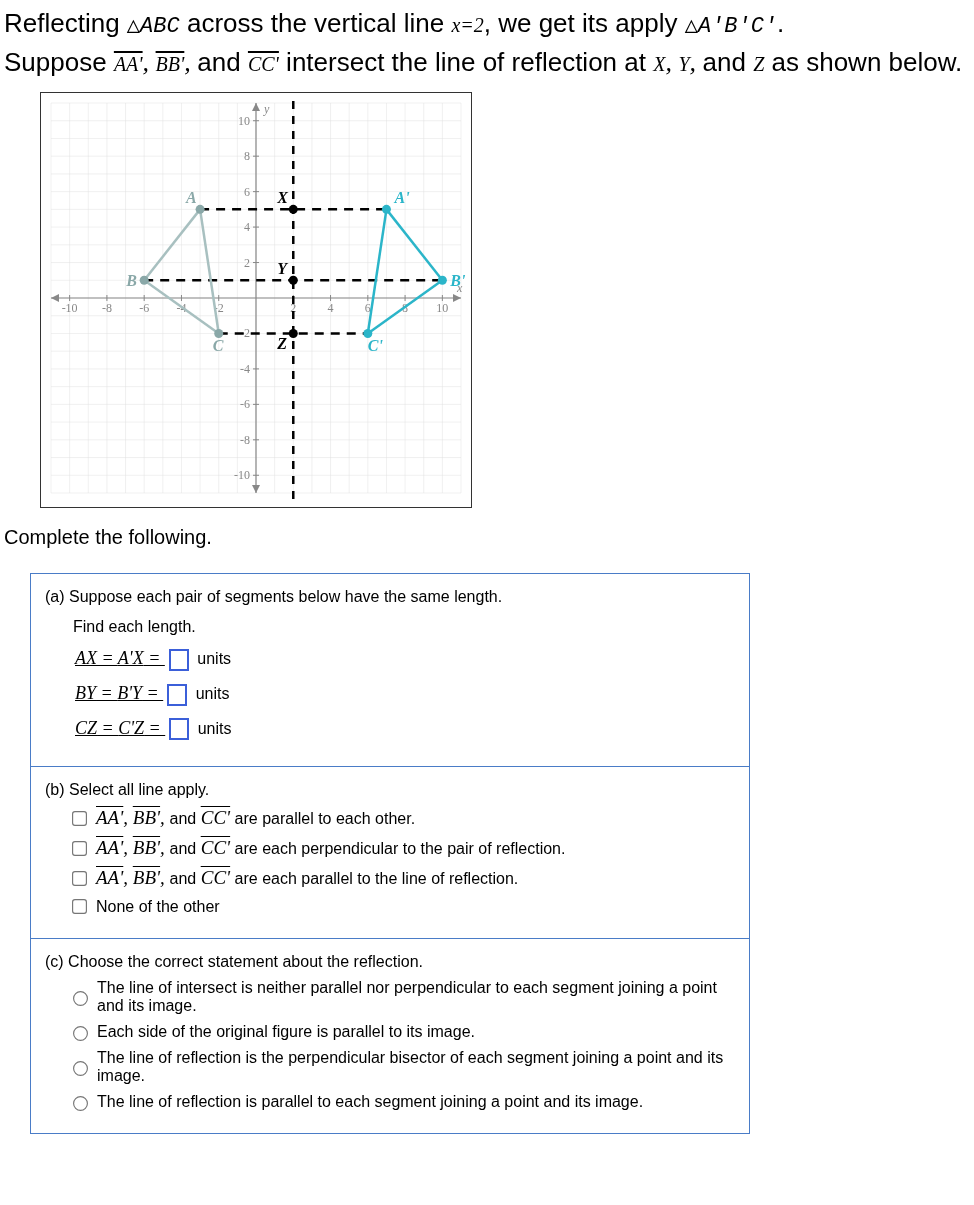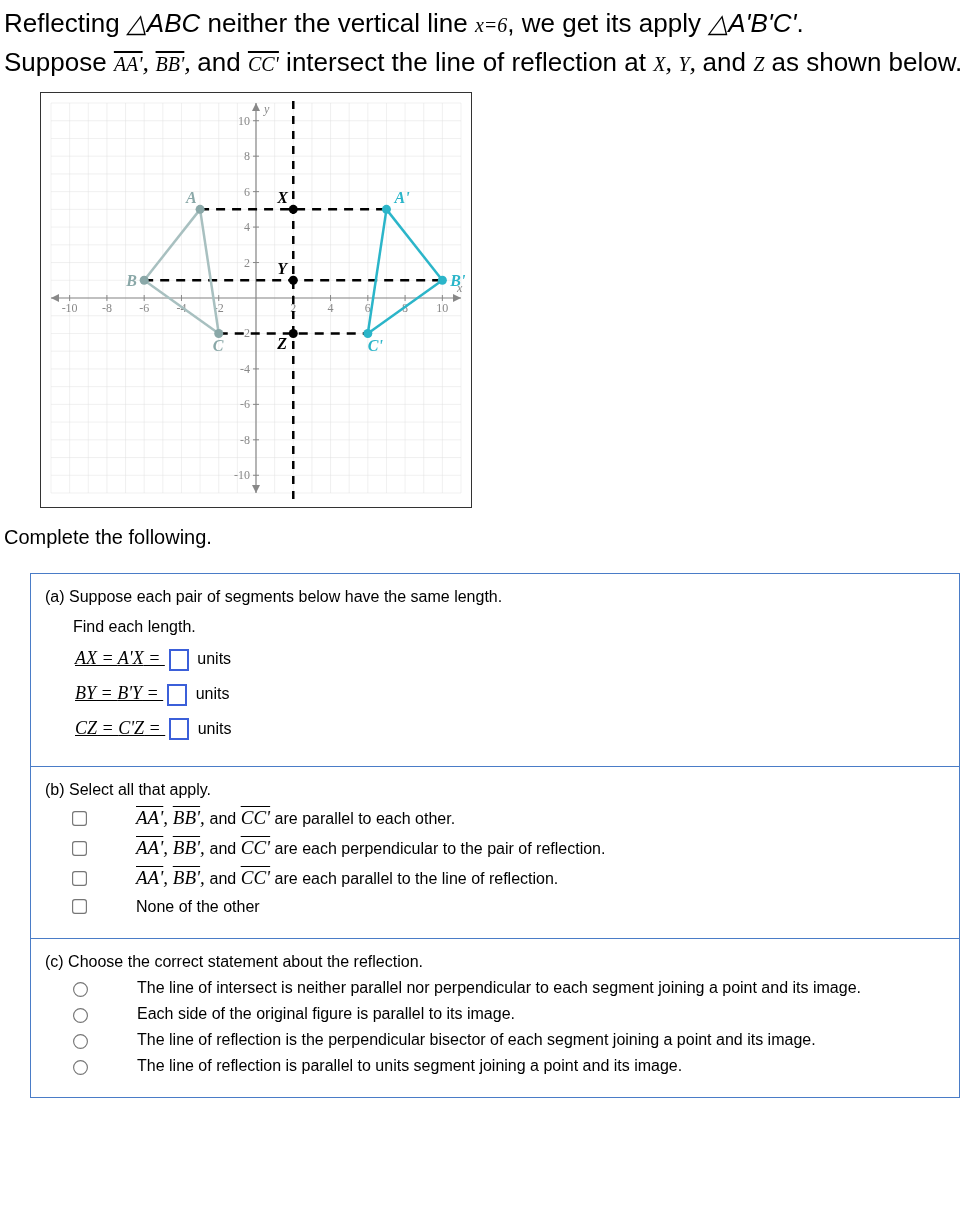--- a/index.html
+++ b/index.html
@@ -1,43 +1,43 @@
 <!DOCTYPE html>
 <html><head>
 <meta charset="utf-8">
 <style>
 body { font-family: Arial, Helvetica, sans-serif; margin: 0; padding: 0; width: 974px; color: #000; }
 .intro { font-size: 26px; line-height: 1.5; padding: 4px 4px 0 4px; }
 .intro .math { font-family: 'Times New Roman', serif; font-style: italic; }
-.tri { font-family: Liberation Sans, sans-serif; font-style: italic; font-size: 26px; }
+.tri { font-family: Liberation Mono, monospace; font-style: italic; font-size: 22px; }
 .overline { text-decoration: overline; font-family: 'Times New Roman', serif; font-style: italic; }
 .graph-holder { padding: 10px 0 0 40px; }
 .graph-border { border: 1px solid #333; display: inline-block; }
 .complete { font-size: 20px; padding: 18px 4px 10px 4px; }
-.answer-table { border: 1px solid #4a7cc7; border-collapse: collapse; margin: 14px 1px 0 30px; width: 930px; font-size: 16px; }
+.answer-table { border: 1px solid #4a7cc7; border-collapse: collapse; margin: 14px 1px 0 30px; width: 720px; font-size: 16px; }
 .answer-table td { border: 1px solid #4a7cc7; padding: 14px 14px; vertical-align: top; }
 .part-label { display: inline; }
 .eq-row { margin: 12px 0 12px 30px; }
 .eq-row .math-var { font-family: 'Times New Roman', serif; font-style: italic; font-size: 18px; text-decoration: underline; }
 .input-box { display: inline-block; width: 16px; height: 18px; border: 2px solid #3b5fd9; background: #fff; vertical-align: middle; margin: 0 4px; }
-.check-row, .radio-row { margin: 8px 0 8px 24px; display: flex; align-items: center; gap: 40px; }
+.check-row, .radio-row { margin: 8px 0 8px 24px; display: flex; align-items: center; }
 .check-row input, .radio-row input { margin-right: 10px; transform: scale(1.15); }
 .seg { font-family: 'Times New Roman', serif; font-style: italic; font-size: 19px; text-decoration: overline; }
 .sep { font-family: 'Times New Roman', serif; font-style: italic; font-size: 19px; }
 svg text { font-family: 'Times New Roman', serif; }
 .tick-label { font-size: 12px; fill: #888; }
 .pt-label { font-size: 16px; font-style: italic; fill: #8aa8a8; font-weight: bold; }
 .pt-label-prime { font-size: 16px; font-style: italic; fill: #2bb5c9; font-weight: bold; }
 .mid-label { font-size: 16px; font-style: italic; fill: #000; font-weight: bold; }
 </style>
 </head>
 <body>
 
 <div class="intro">
-  <span>Reflecting </span><span class="tri">△ABC</span><span> neither the vertical line </span><span class="math" style="font-size:20px">x=6</span><span>, we get its apply </span><span class="tri">△A'B'C'</span><span>.</span>
+  <span>Reflecting </span><span class="tri">△ABC</span><span> across the vertical line </span><span class="math" style="font-size:20px">x=2</span><span>, we get its apply </span><span class="tri">△A'B'C'</span><span>.</span>
   <br>
   <span>Suppose </span><span class="overline" style="font-size:20px">AA'</span><span class="math">, </span><span class="overline" style="font-size:20px">BB'</span><span class="math">, </span><span> and </span><span class="overline" style="font-size:20px">CC'</span><span> intersect the line of reflection at </span><span class="math" style="font-size:20px">X</span><span class="math">, </span><span class="math" style="font-size:20px">Y</span><span class="math">, </span><span> and </span><span class="math" style="font-size:20px">Z</span><span> as shown below.</span>
 </div>
 
 <div class="graph-holder">
 <div class="graph-border">
 <svg id="graph" width="430" height="410">
         <line x1="10" y1="400" x2="10" y2="10" stroke="#e0e0e0" stroke-width="0.5"></line>
         <line x1="28.636363636363637" y1="400" x2="28.636363636363637" y2="10" stroke="#e0e0e0" stroke-width="0.5"></line>
         <line x1="47.27272727272727" y1="400" x2="47.27272727272727" y2="10" stroke="#e0e0e0" stroke-width="0.5"></line>
@@ -180,21 +180,21 @@
     <span class="math-var">BY</span><span class="math-var"> = </span><span class="math-var">B'Y</span><span class="math-var"> = </span><span class="input-box"></span> <span>units</span>
   </div>
   <div class="eq-row">
     <span class="math-var">CZ</span><span class="math-var"> = </span><span class="math-var">C'Z</span><span class="math-var"> = </span><span class="input-box"></span> <span>units</span>
   </div>
 </td>
       </tr>
 <tr>
         <td>
   <span class="part-label">(b)</span>
-  <span>Select all that apply.</span>
+  <span>Select all line apply.</span>
   <div class="check-row">
             <input type="checkbox" style="">
             <span><span class="seg">AA'</span><span class="sep">, </span><span class="seg">BB'</span><span class="sep">, </span>and <span class="seg">CC'</span><span> are parallel to each other.</span></span>
           </div>
   <div class="check-row">
             <input type="checkbox" style="">
             <span><span class="seg">AA'</span><span class="sep">, </span><span class="seg">BB'</span><span class="sep">, </span>and <span class="seg">CC'</span><span> are each perpendicular to the pair of reflection.</span></span>
           </div>
   <div class="check-row">
             <input type="checkbox" style="">
@@ -217,18 +217,18 @@
   <div class="radio-row">
             <input type="radio" name="c" style="">
             <span>Each side of the original figure is parallel to its image.</span>
           </div>
   <div class="radio-row">
             <input type="radio" name="c" style="">
             <span>The line of reflection is the perpendicular bisector of each segment joining a point and its image.</span>
           </div>
   <div class="radio-row">
             <input type="radio" name="c" style="">
-            <span>The line of reflection is parallel to units segment joining a point and its image.</span>
+            <span>The line of reflection is parallel to each segment joining a point and its image.</span>
           </div>
 </td>
       </tr>
 </tbody>
   </table>
 
 </body></html>

